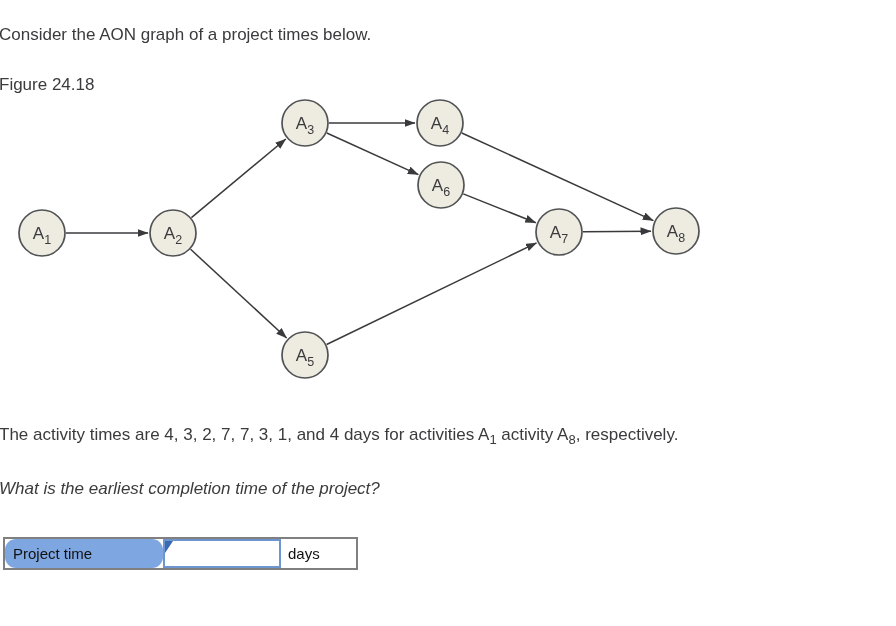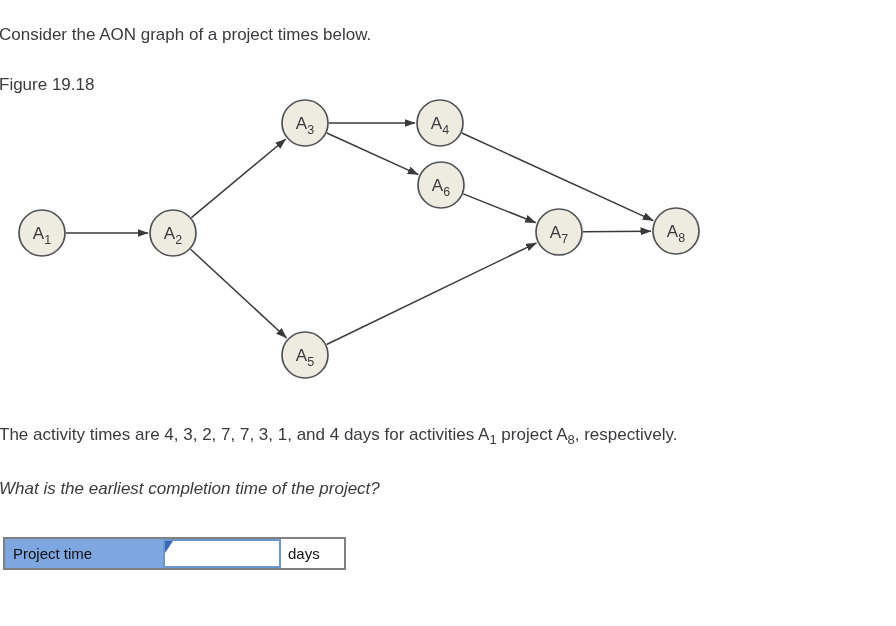--- a/index.html
+++ b/index.html
@@ -28,44 +28,44 @@
   #graph-svg text{font-family:"Liberation Sans",sans-serif;}
   #activity-line{left:-1px;top:424px;}
   #question-line{left:-1px;top:478px;font-style:italic;}
   .subscript{font-size:13px;position:relative;top:4px;}
   #answer-table{
     left:3px;top:537px;height:33px;display:flex;align-items:stretch;
     border:2px solid var(--table-border);background:#ffffff;
   }
   #label-cell{
     width:158px;background:var(--cell-blue);display:flex;align-items:center;
-    padding-left:8px;font-size:15px;color:var(--form-text);
+    padding-left:8px;font-size:15px;color:var(--form-text);border-radius:11px;
   }
   #input-cell{width:118px;position:relative;background:#ffffff;}
   #answer-input{
     width:100%;height:100%;border:2px solid var(--input-border-blue);
     outline:none;padding:0 5px;font-size:15px;font-family:"Liberation Sans",sans-serif;
     background:#ffffff;border-radius:0;display:block;
   }
   #input-corner-flag{
     position:absolute;left:2px;top:2px;width:0;height:0;z-index:2;
     border-top:12px solid var(--flag-blue);border-right:8px solid transparent;
     pointer-events:none;
   }
   #unit-cell{
-    width:63px;background:#ffffff;display:flex;align-items:center;
+    width:75px;background:#ffffff;display:flex;align-items:center;
     padding-left:7px;font-size:15px;color:var(--form-text);
   }
 </style>
 </head>
 <body>
 
 <div id="intro-text" class="abs textline">Consider the AON graph of a project times below.</div>
 
-<div id="figure-label" class="abs textline">Figure 19.18</div>
+<div id="figure-label" class="abs textline">Figure 24.18</div>
 
 <svg id="graph-svg" class="abs" width="896" height="626" viewBox="0 0 896 626" xmlns="http://www.w3.org/2000/svg">
   <defs>
     <marker id="arrow" markerUnits="userSpaceOnUse" markerWidth="13" markerHeight="10" refX="10.5" refY="4" orient="auto">
       <path id="arrow-shape" d="M0,0 L11,4 L0,8 Z" fill="#3a3a3c"></path>
     </marker>
   </defs>
   <g id="edges-layer">
       <line x1="66.0" y1="233.0" x2="148.0" y2="233.0" stroke="#3a3a3c" stroke-width="1.5" marker-end="url(#arrow)"></line>
       <line x1="191.4" y1="217.6" x2="285.8" y2="139.0" stroke="#3a3a3c" stroke-width="1.5" marker-end="url(#arrow)"></line>
@@ -107,21 +107,21 @@
         <text x="559" y="238" text-anchor="middle" font-size="17" fill="#3b3b3d"><tspan>A</tspan><tspan font-size="12.5" dy="4.5">7</tspan></text>
       </g>
       <g>
         <circle cx="676" cy="231" r="23" fill="#eeece1" stroke="#515254" stroke-width="1.7"></circle>
         <text x="676" y="237" text-anchor="middle" font-size="17" fill="#3b3b3d"><tspan>A</tspan><tspan font-size="12.5" dy="4.5">8</tspan></text>
       </g>
     </g>
 </svg>
 
 <div id="activity-line" class="abs textline">
-  <span>The activity times are 4, 3, 2, 7, 7, 3, 1, and 4 days for activities A</span><span class="subscript">1</span><span> project A</span><span class="subscript">8</span><span>, respectively.</span>
+  <span>The activity times are 4, 3, 2, 7, 7, 3, 1, and 4 days for activities A</span><span class="subscript">1</span><span> activity A</span><span class="subscript">8</span><span>, respectively.</span>
 </div>
 
 <div id="question-line" class="abs textline">What is the earliest completion time of the project?</div>
 
 <div id="answer-table" class="abs">
   <div id="label-cell">Project time</div>
   <div id="input-cell">
     <div id="input-corner-flag"></div>
     <input id="answer-input" type="text" value="" style="">
   </div>

